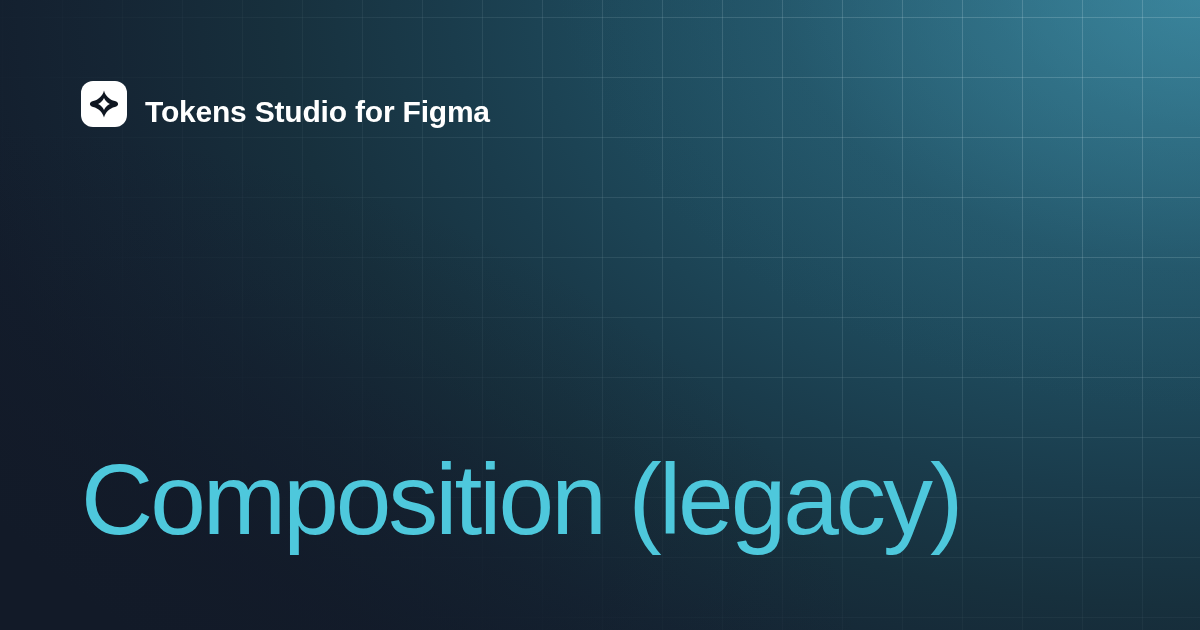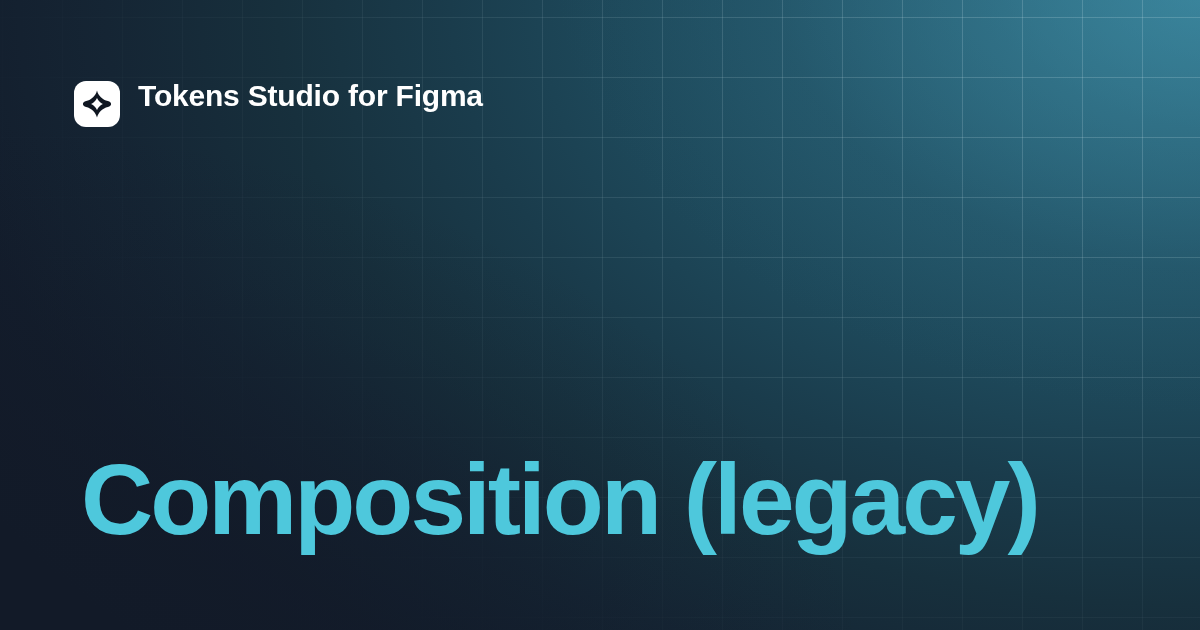--- a/index.html
+++ b/index.html
@@ -100,24 +100,24 @@
 
   
   .content {
     position: absolute;
     inset: 0;
     z-index: 5;
   }
 
   .brand-row {
     position: absolute;
-    left: 74px;
+    left: 81px;
     top: 81px;
     display: flex;
-    align-items: flex-start;
+    align-items: flex-end;
     gap: 18px;
   }
 
   .brand-logo {
     width: 46px;
     height: 46px;
     border-radius: 12px;
     background: #ffffff;
     display: flex;
     align-items: center;
@@ -135,21 +135,21 @@
     white-space: nowrap;
     line-height: 1;
   }
 
   .page-title {
     position: absolute;
     left: 81px;
     bottom: 78px;
     max-width: 1040px;
     font-size: 100px;
-    font-weight: 700;
+    font-weight: 400;
     line-height: 1.05;
     letter-spacing: -3px;
     color: #4ec8dc;
     white-space: nowrap;
     margin-top: 30px;
   }
 </style>
 </head>
 <body>
 

